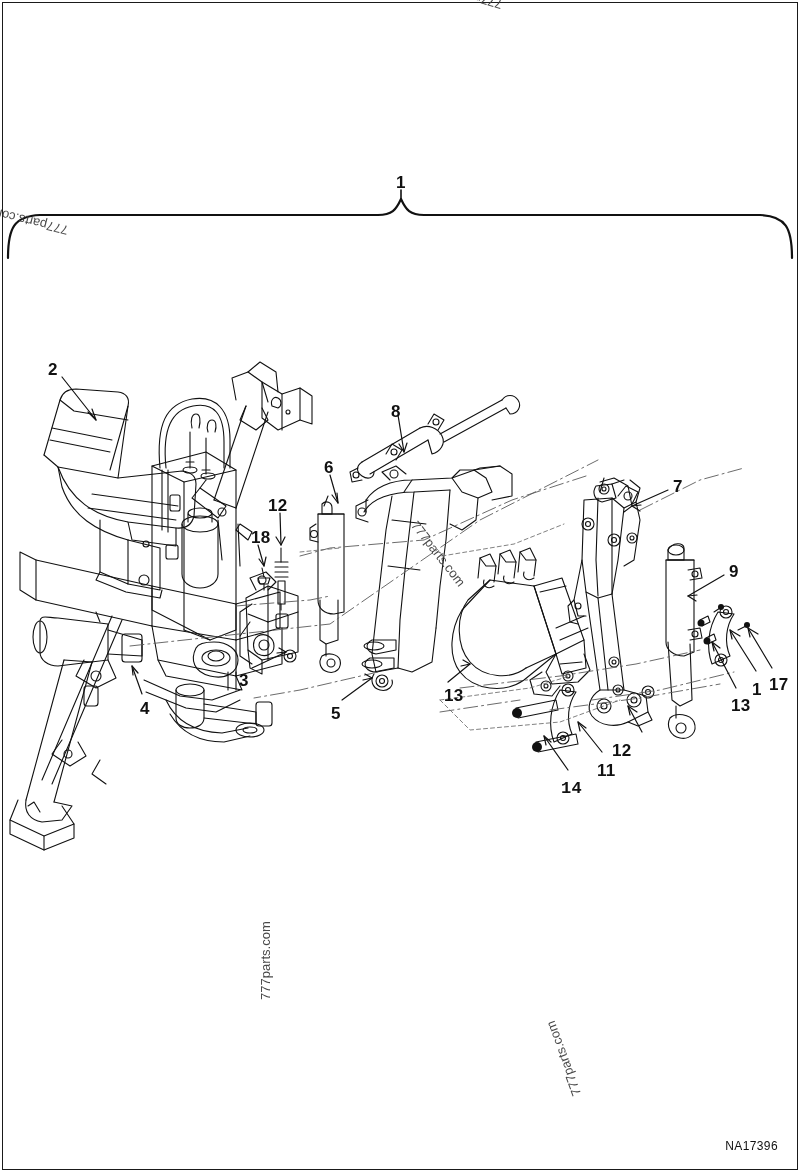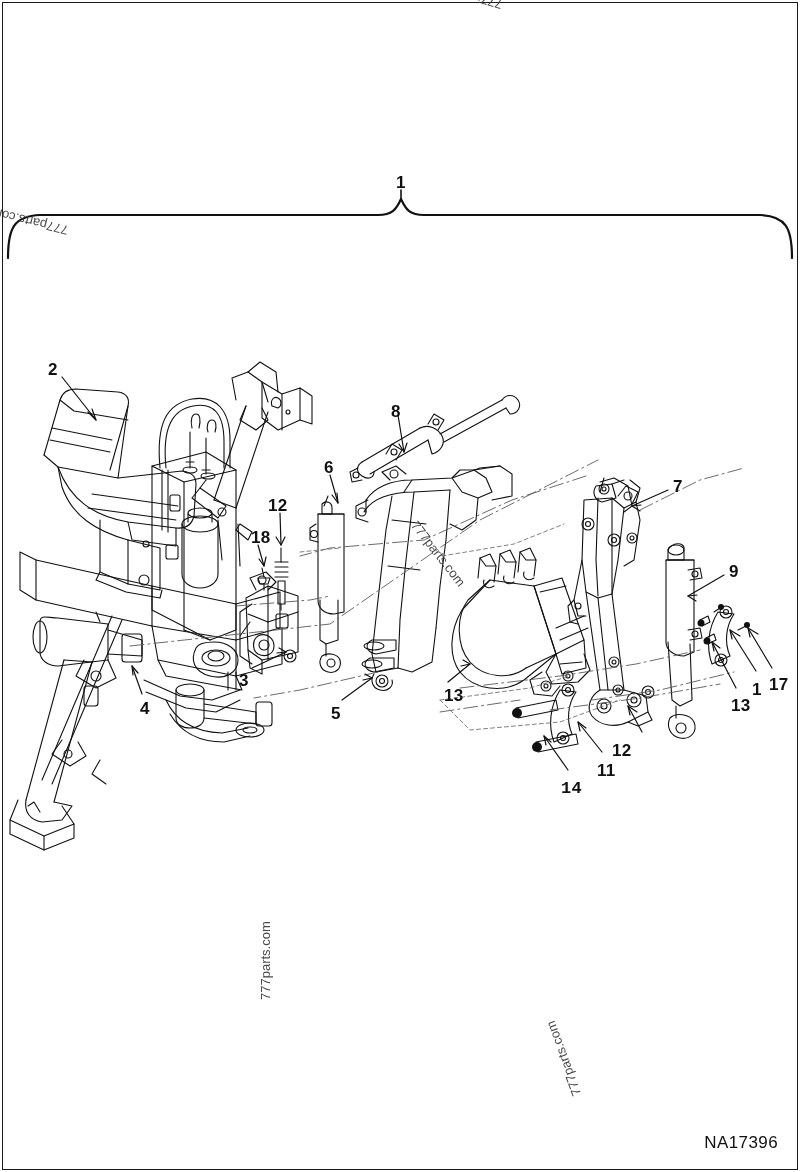--- a/index.html
+++ b/index.html
@@ -46,21 +46,21 @@
     white-space: nowrap;
     opacity: 0.92;
     pointer-events: none;
   }
   #partnum-box {
     position: absolute;
     right: 12px;
     bottom: 14px;
     padding: 4px 10px 5px 10px;
     font-family: "Liberation Sans", sans-serif;
-    font-size: 17px;
+    font-size: 12px;
     font-weight: normal;
     color: #111111;
     letter-spacing: 0.4px;
   }
   #artwork {
     position: absolute;
     left: 0;
     top: 0;
   }
 </style>

